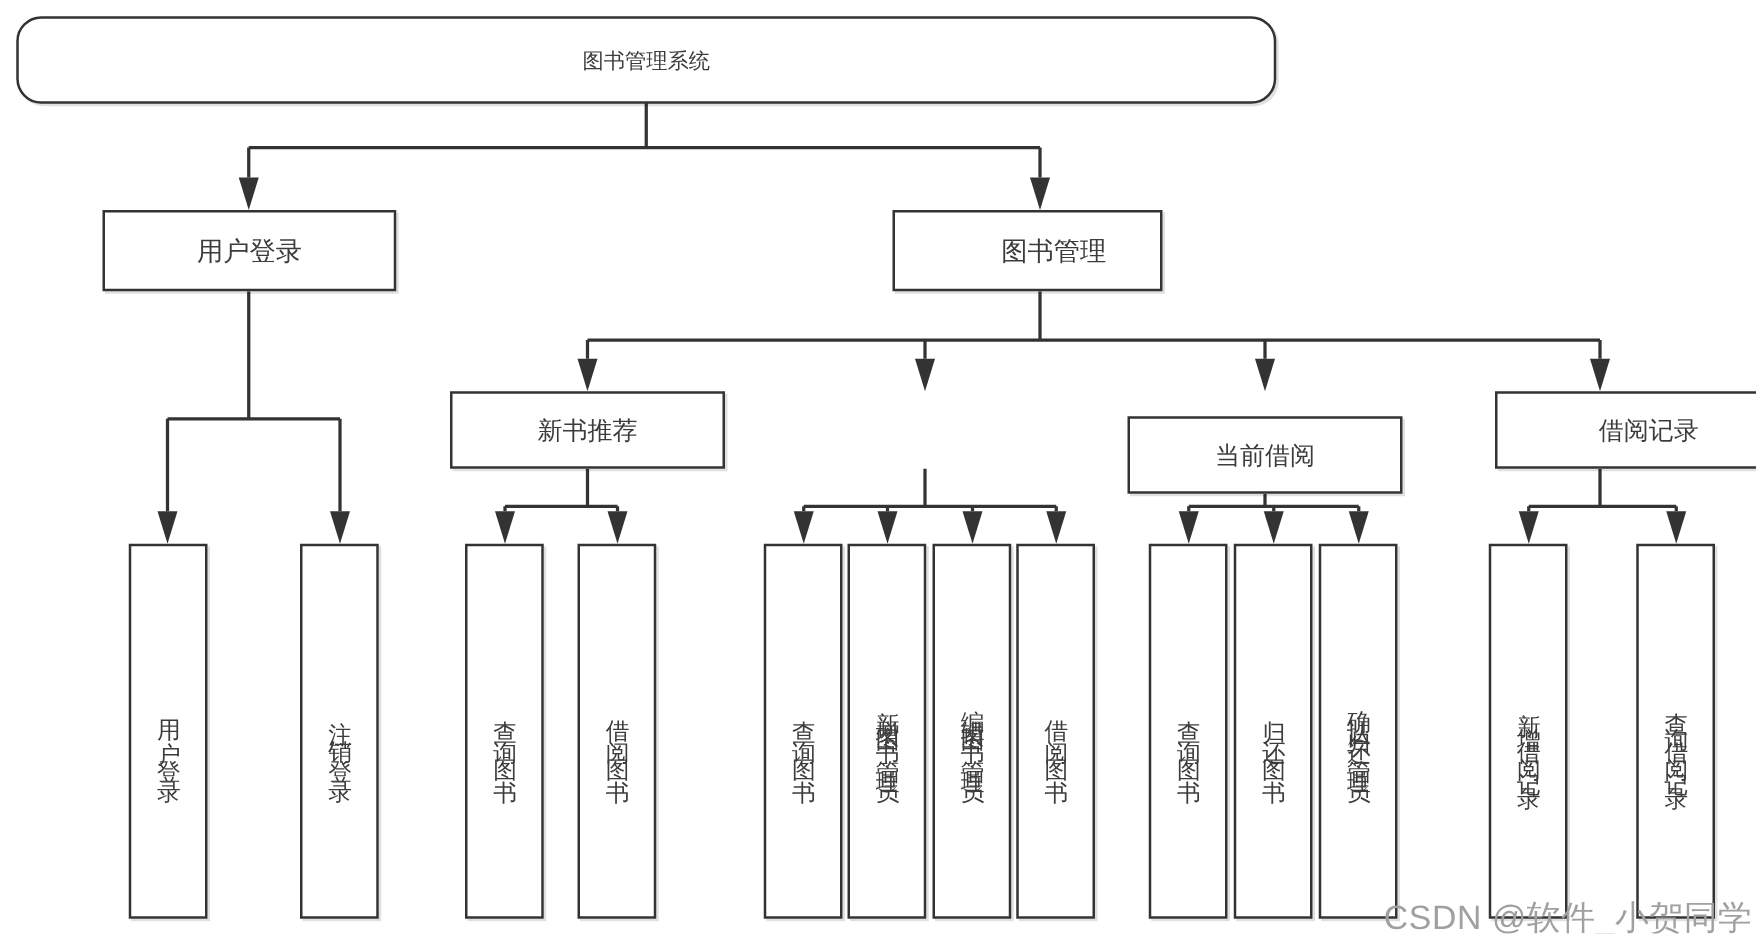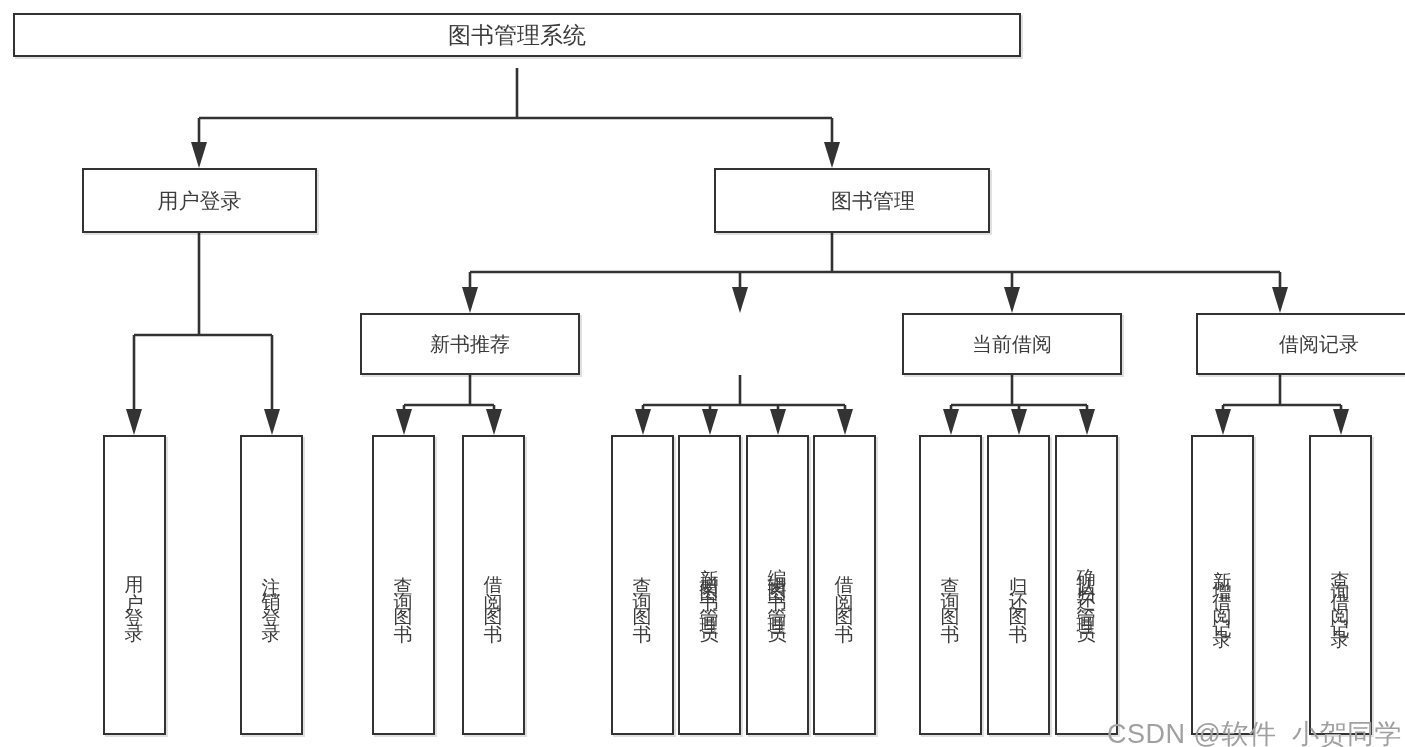--- a/index.html
+++ b/index.html
@@ -26,21 +26,21 @@
   .node{
     position:absolute;
     box-sizing:border-box;
     background:var(--box-fill);
     border:2px solid var(--box-border);
     box-shadow:2px 2px 0 rgba(0,0,0,0.12);
     display:flex;align-items:center;justify-content:center;
     color:var(--text);
     z-index:2;
   }
-  .node.root{left:13px;top:13px;width:1008px;height:44px;font-size:23px;}
+  .node.root{left:13px;top:13px;width:1008px;height:70px;font-size:17px;border-radius:20px;}
   .node.lvl2{top:168px;height:65px;font-size:21px;}
   .node.lvl3{top:313px;height:62px;width:220px;font-size:20px;}
   .node.leaf{top:435px;width:63px;height:300px;font-size:19px;}
   .leaf .v{
     writing-mode:vertical-rl;
     line-height:1;
     white-space:nowrap;
   }
   .len4{letter-spacing:16px;padding-top:16px;}
   .len6{letter-spacing:12px;padding-top:12px;}
@@ -97,28 +97,28 @@
     </g>
   </svg>
 
   <div class="node root">
     <span>图书管理系统</span>
   </div>
 
   <div class="node lvl2" style="left:82px;width:235px;">
     <span>用户登录</span>
   </div>
-  <div class="node lvl2" style="left:714px;width:276px;padding-left:42px;">
+  <div class="node lvl2" style="left:714px;width:216px;padding-left:42px;">
     <span>图书管理</span>
   </div>
 
   <div class="node lvl3" style="left:360px;">
     <span>新书推荐</span>
   </div>
-  <div class="node lvl3" style="left:902px;">
+  <div class="node lvl3" style="left:902px;margin-top:20px;">
     <span>当前借阅</span>
   </div>
   <div class="node lvl3" style="left:1196px;padding-left:26px;">
     <span>借阅记录</span>
   </div>
 
   <div class="node leaf" style="left:103px;">
     <span class="v len4">用户登录</span>
   </div>
   <div class="node leaf" style="left:240px;">

